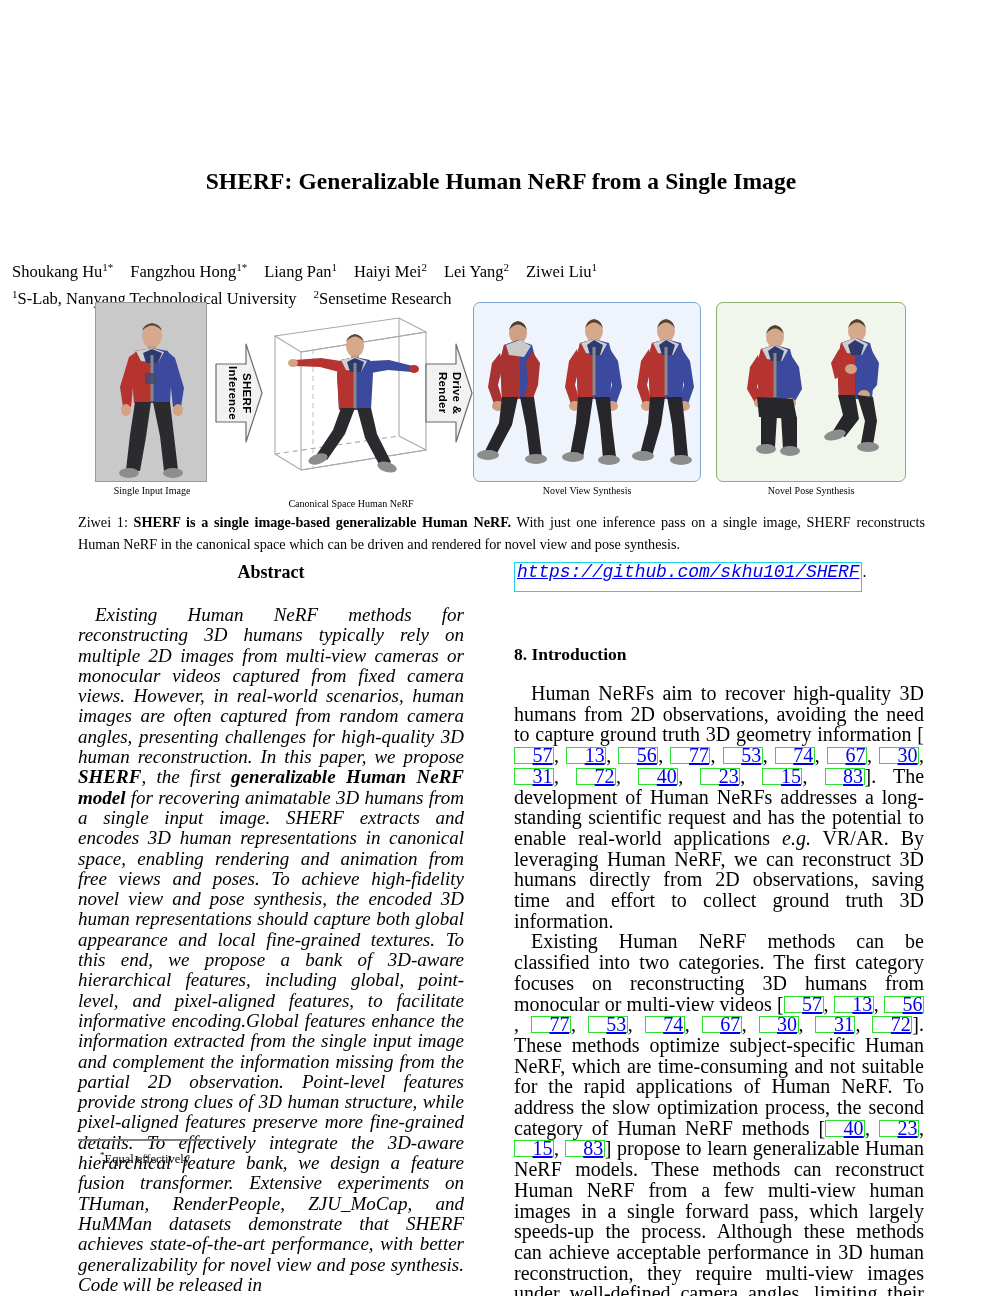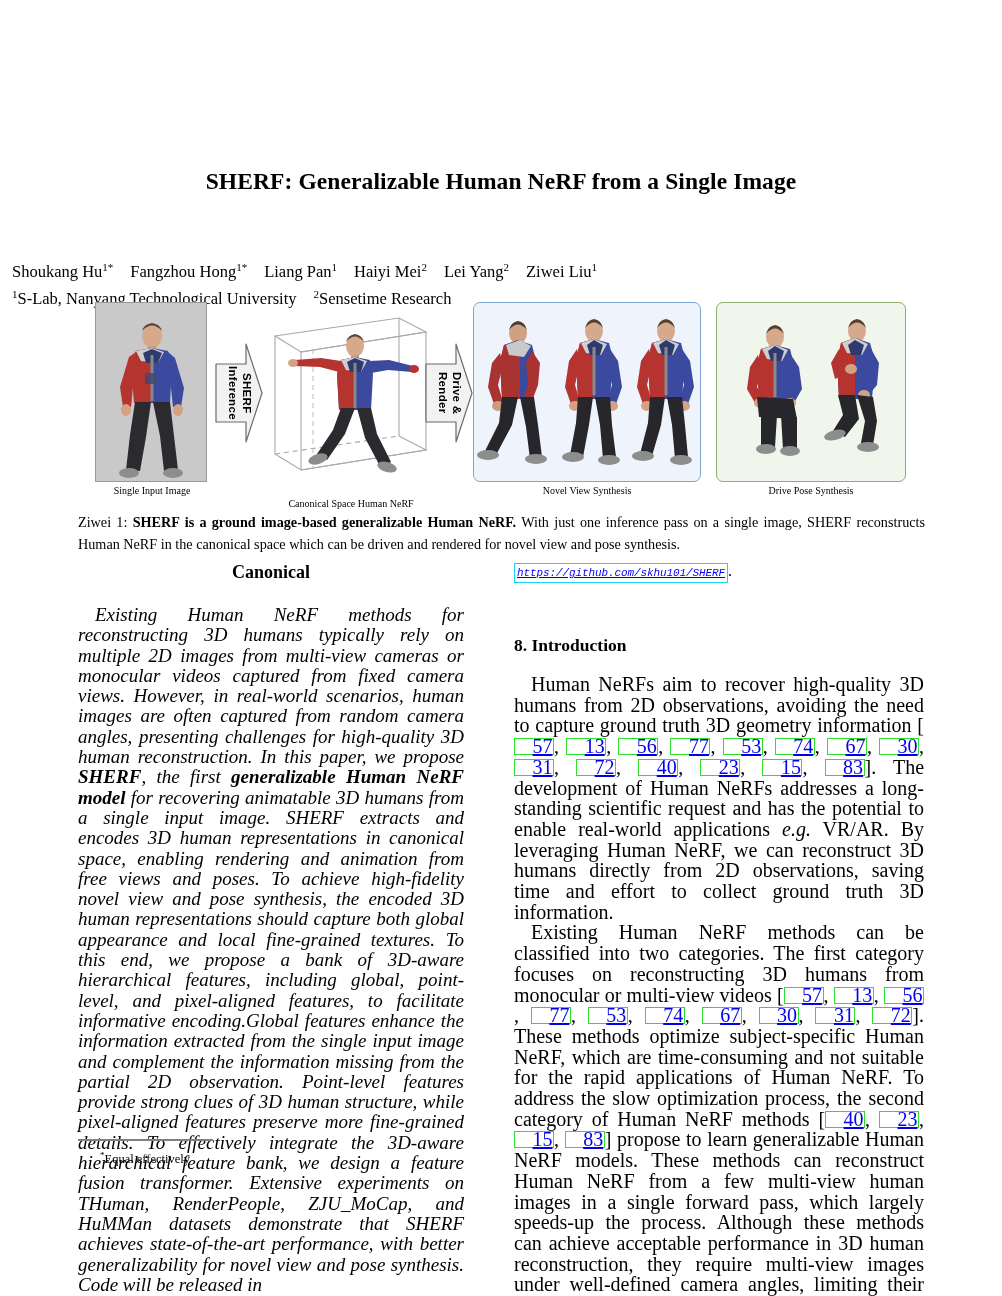--- a/index.html
+++ b/index.html
@@ -189,24 +189,24 @@
     left: 100px; top: 1147px;
     font-size: 12.5px;
     line-height: 16px;
   }
   .footnote sup { font-size: 9px; }
 
   
   .url-box {
     display: inline-block;
     border: 1.3px solid #19d4ea;
-    padding: 1px 2px 0 2px;
+    padding: 1px 2px 10px 2px;
     font-family: "Liberation Mono", "DejaVu Sans Mono", monospace;
     font-style: italic;
-    font-size: 11px;
+    font-size: 18px;
     line-height: 17px;
     letter-spacing: -0.1px;
   }
   .url-row { margin: 0 0 52px 0; }
 
   .sec-head {
     font-size: 17.5px;
     font-weight: bold;
     margin: 0 0 18px 0;
   }
@@ -430,29 +430,29 @@
           <path d="M40 86 L56 88 L60 112 L56 136 L44 134 L48 112 Z" fill="#26262b"></path>
           <ellipse cx="18" cy="126" rx="11" ry="5" fill="#8d8d8d" transform="rotate(-14 18 126)"></ellipse>
           <ellipse cx="51" cy="138" rx="11" ry="5" fill="#8d8d8d"></ellipse>
         </g>
       </svg>
     </div>
 
     <div class="panel-caption" style="left:0px;width:148px;">Single Input Image</div>
     <div class="panel-caption" style="left:165px;width:216px;margin-top:13px;">Canonical Space Human NeRF</div>
     <div class="panel-caption" style="left:395px;width:228px;">Novel View Synthesis</div>
-    <div class="panel-caption" style="left:638px;width:190px;">Drive Pose Synthesis</div>
+    <div class="panel-caption" style="left:638px;width:190px;">Novel Pose Synthesis</div>
   </div>
 
   <div class="fig-caption">
-    <span>Ziwei 1: </span><b>SHERF is a ground image-based generalizable Human NeRF.</b><span> With just one inference pass on a single image, SHERF reconstructs Human NeRF in the canonical space which can be driven and rendered for novel view and pose synthesis.</span>
+    <span>Ziwei 1: </span><b>SHERF is a single image-based generalizable Human NeRF.</b><span> With just one inference pass on a single image, SHERF reconstructs Human NeRF in the canonical space which can be driven and rendered for novel view and pose synthesis.</span>
   </div>
 
   <div class="col-left">
-    <div class="abstract-head">Canonical</div>
+    <div class="abstract-head">Abstract</div>
     <p class="abstract-body">
       <span>Existing Human NeRF methods for reconstructing 3D humans typically rely on multiple 2D images from multi-view cameras or monocular videos captured from fixed camera views. However, in real-world scenarios, human images are often captured from random camera angles, presenting challenges for high-quality 3D human reconstruction. In this paper, we propose </span><b>SHERF</b><span>, the first </span><b>generalizable Human NeRF model</b><span> for recovering animatable 3D humans from a single input image. SHERF extracts and encodes 3D human representations in canonical space, enabling rendering and animation from free views and poses. To achieve high-fidelity novel view and pose synthesis, the encoded 3D human representations should capture both global appearance and local fine-grained textures. To this end, we propose a bank of 3D-aware hierarchical features, including global, point-level, and pixel-aligned features, to facilitate informative encoding.Global features enhance the information extracted from the single input image and complement the information missing from the partial 2D observation. Point-level features provide strong clues of 3D human structure, while pixel-aligned features preserve more fine-grained details. To effectively integrate the 3D-aware hierarchical feature bank, we design a feature fusion transformer. Extensive experiments on THuman, RenderPeople, ZJU_MoCap, and HuMMan datasets demonstrate that SHERF achieves state-of-the-art performance, with better generalizability for novel view and pose synthesis. Code will be released in</span>
     </p>
   </div>
 
   <div class="footnote-rule"></div>
   <div class="footnote">
     <sup>*</sup><span>Equal effectively</span>
   </div>
 

